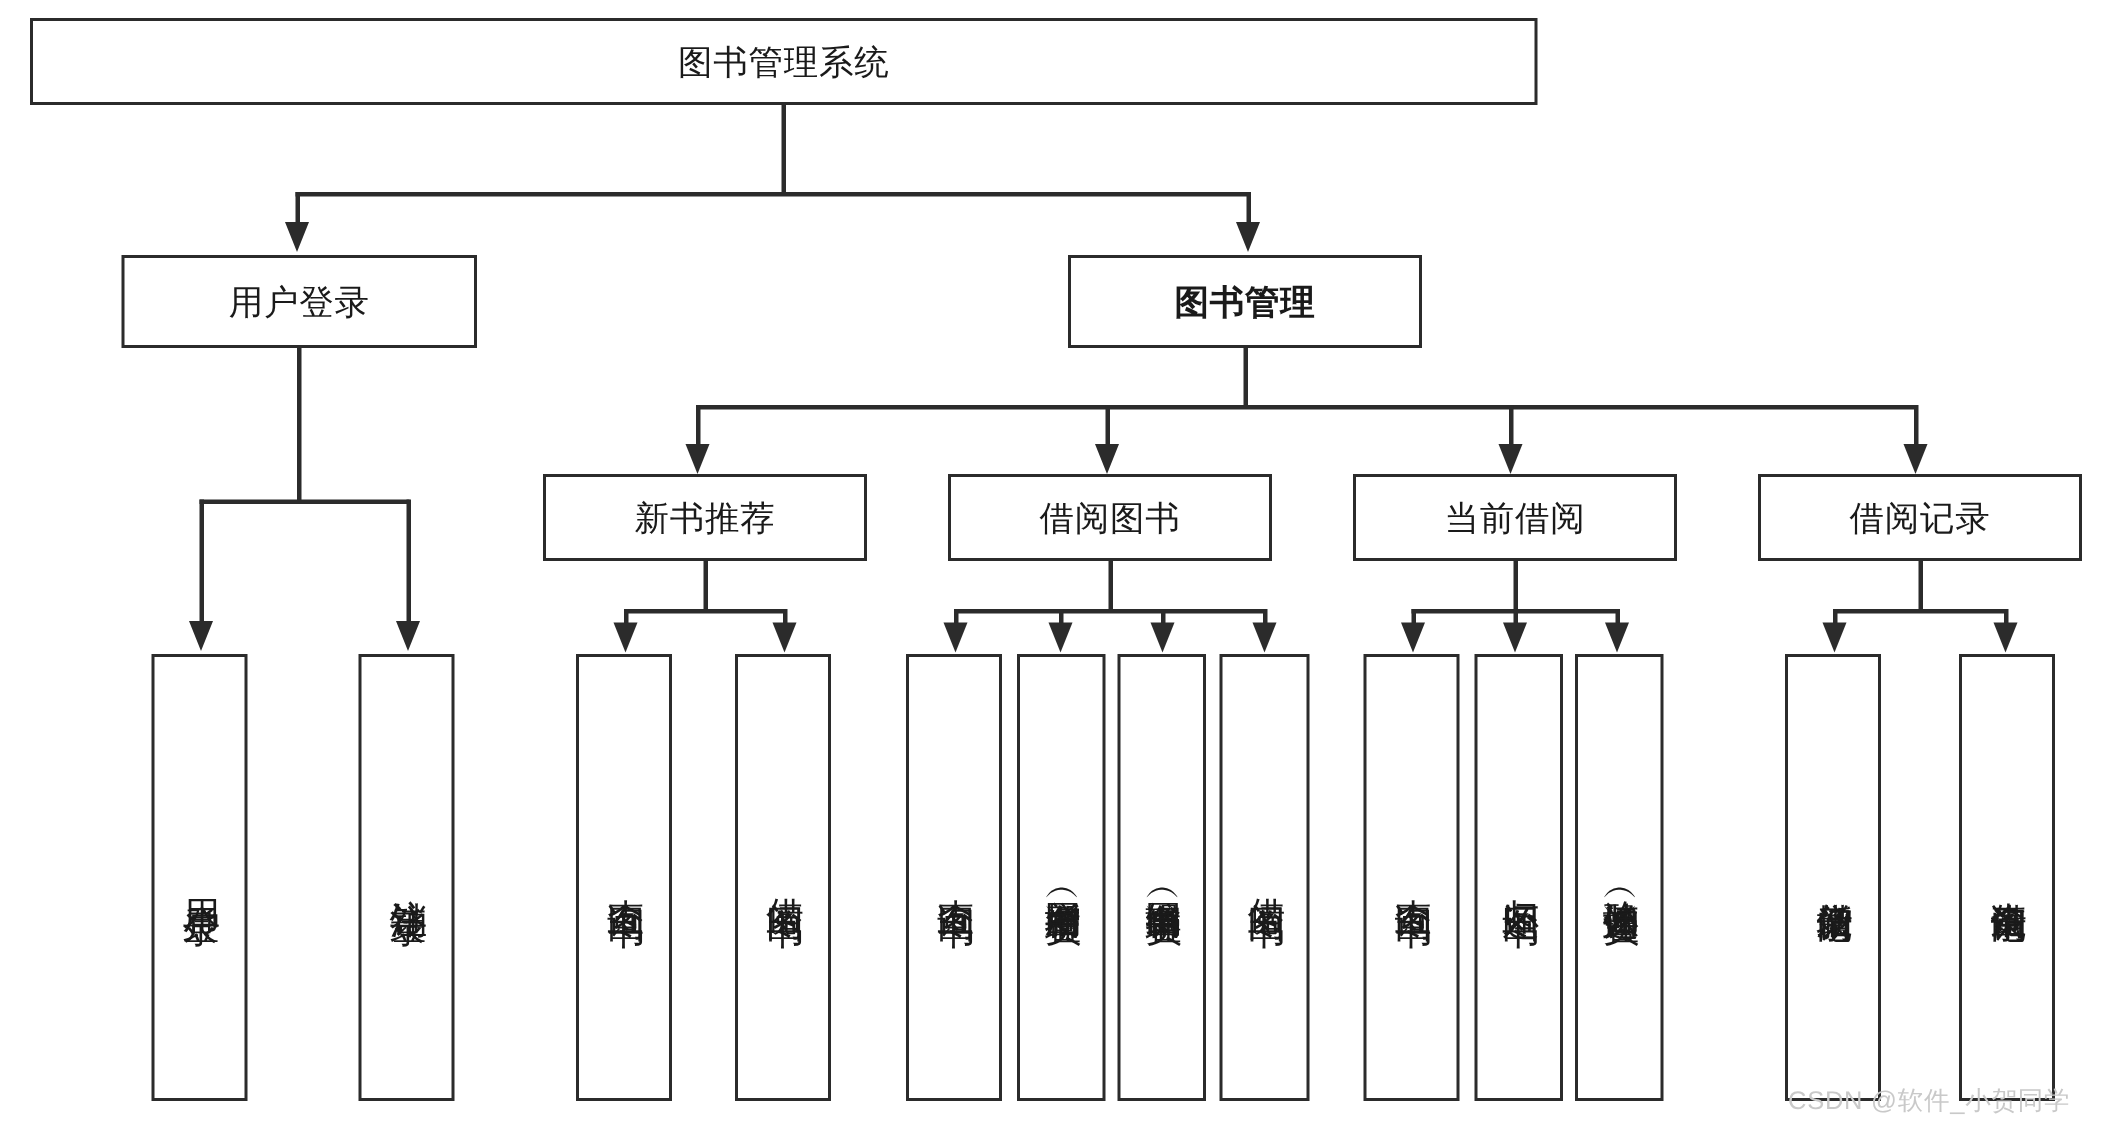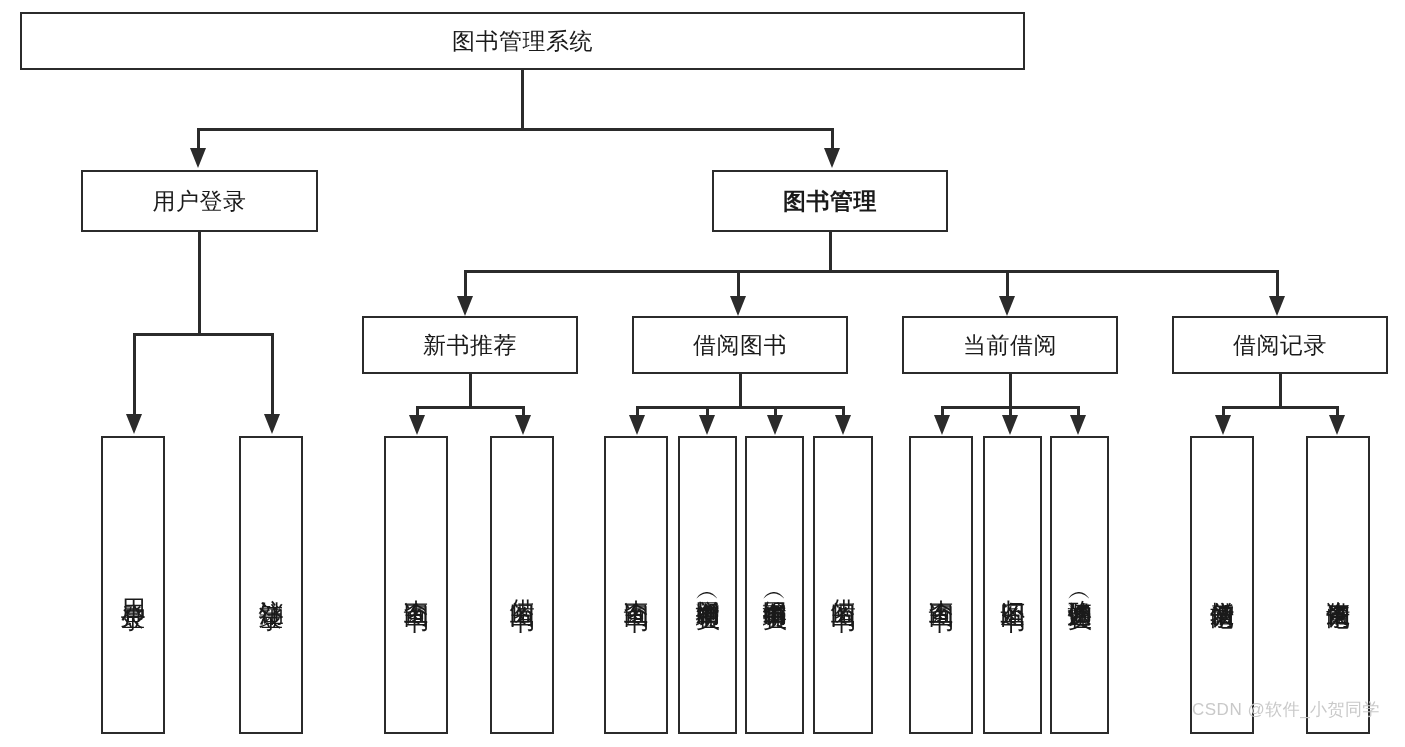--- a/index.html
+++ b/index.html
@@ -208,15 +208,15 @@
     <span class="label">确认归还（管理员）</span>
   </div>
 
   <div class="node vert tight" style="left:1190px; top:436px; width:64px; height:298px;">
     <span class="label">新增借阅记录</span>
   </div>
   <div class="node vert tight" style="left:1306px; top:436px; width:64px; height:298px;">
     <span class="label">查询借阅记录</span>
   </div>
 
-  <div id="watermark" style="left:1192px; top:698px;">CSDN @软件_小贺同学</div>
+  <div id="watermark" style="left:1192px; top:722px;">CSDN @软件_小贺同学</div>
 
 </div>
 
 </body></html>

